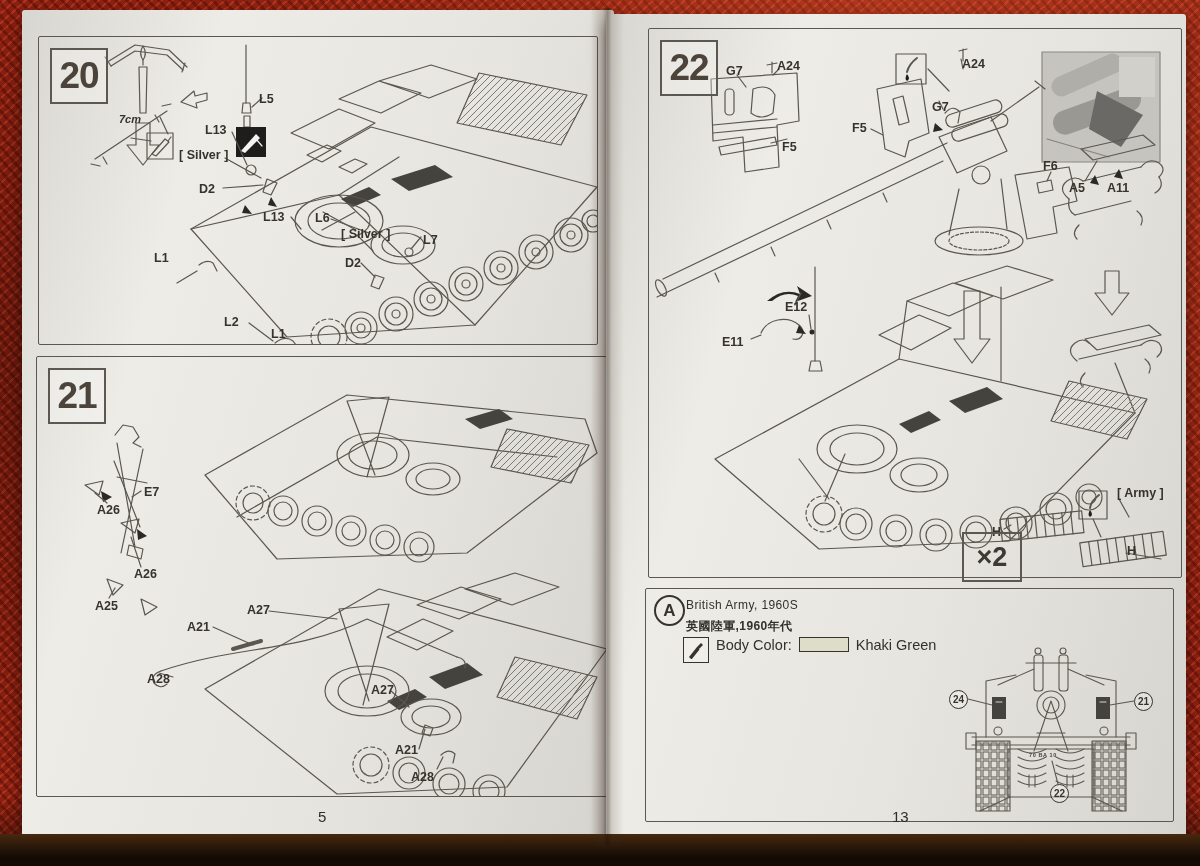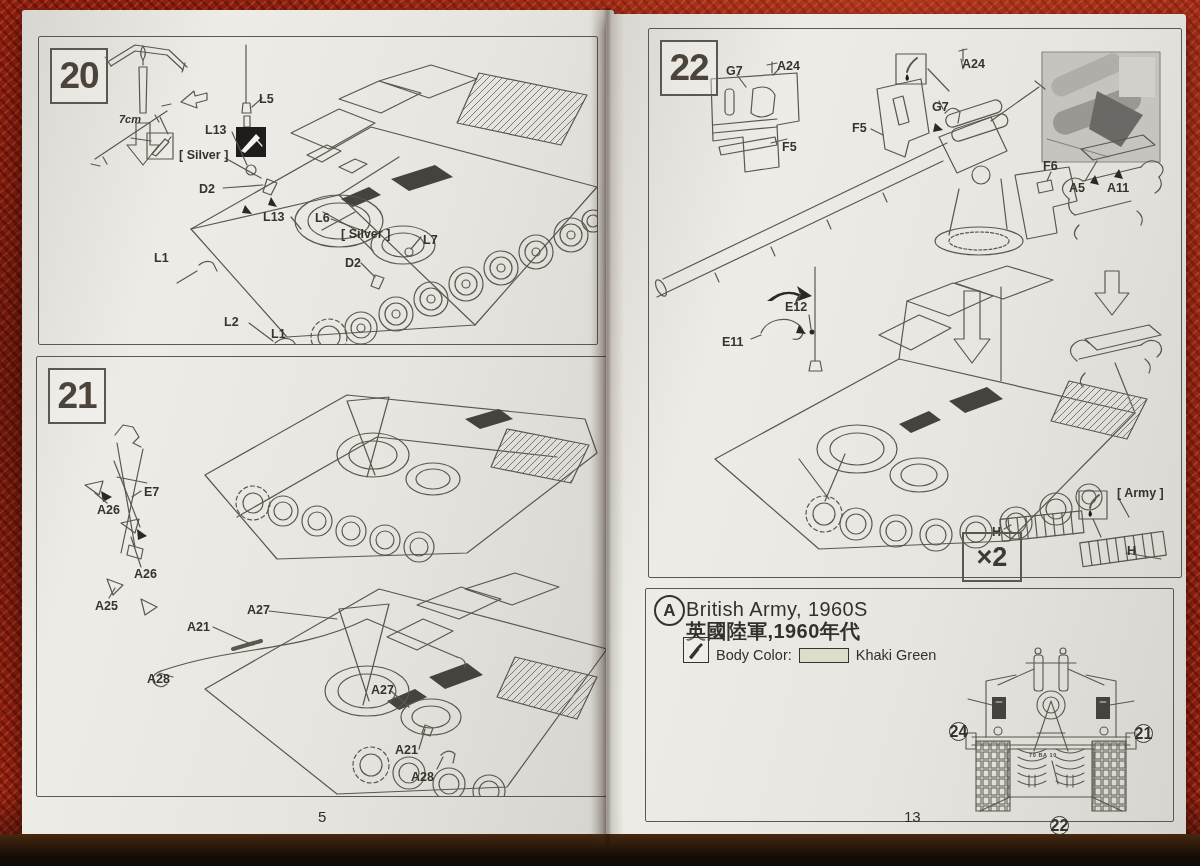--- a/index.html
+++ b/index.html
@@ -24,28 +24,28 @@
     background:linear-gradient(90deg,rgba(60,40,25,0),rgba(60,40,25,.20) 38%,rgba(30,18,9,.40) 52%,rgba(60,40,25,.16) 64%,rgba(60,40,25,0));}
   .stepbox{position:absolute;border:1.4px solid #5a5850;border-radius:2px;}
   .stepnum{position:absolute;left:11px;top:11px;width:54px;height:52px;border:2px solid #5a5850;
     display:flex;align-items:center;justify-content:center;font-weight:bold;font-size:37px;
     color:#4c443a;letter-spacing:-1px;background:rgba(250,249,245,.35);z-index:4;}
   .plbl{position:absolute;font-weight:bold;font-size:12.5px;color:#35332c;white-space:nowrap;z-index:3;}
   .tiny{font-size:11px;font-style:italic;}
   .pagenum{position:absolute;font-size:15px;color:#2f2d28;}
   .draw{position:absolute;left:0;top:0;width:100%;height:100%;}
   .circnum{position:absolute;width:17px;height:17px;border:1.6px solid #35332c;border-radius:50%;
-    display:flex;align-items:center;justify-content:center;font-size:16px;font-weight:bold;
-    color:#35332c;background:rgba(250,249,245,.3);z-index:3;margin-top:32px;}
+    display:flex;align-items:center;justify-content:center;font-size:10px;font-weight:bold;
+    color:#35332c;background:rgba(250,249,245,.3);z-index:3;}
   .x2box{position:absolute;width:56px;height:46px;border:2px solid #5a5850;display:flex;
     align-items:center;justify-content:center;font-size:27px;font-weight:bold;color:#3c3a33;z-index:3;}
   .calA{position:absolute;width:27px;height:27px;border:2px solid #35332c;border-radius:50%;
     display:flex;align-items:center;justify-content:center;font-size:17px;font-weight:bold;color:#35332c;}
-  .notetxt{position:absolute;font-size:20px;color:#33312b;letter-spacing:.4px;}
-  .bcrow{position:absolute;display:flex;align-items:flex-end;gap:7px;font-size:14.5px;color:#33312b;}
+  .notetxt{position:absolute;font-size:12px;color:#33312b;letter-spacing:.4px;}
+  .bcrow{position:absolute;display:flex;align-items:flex-start;gap:7px;font-size:14.5px;color:#33312b;}
   .brushbox{width:24px;height:24px;border:1.5px solid #35332c;display:flex;align-items:center;justify-content:center;background:rgba(250,249,245,.3);}
   .swatch{width:48px;height:13px;border:1.6px solid #35332c;}
   .platetxt{position:absolute;font-size:5.5px;font-weight:bold;color:#44423b;letter-spacing:.6px;z-index:3;}
 </style>
 </head>
 <body>
 
 <div class="scene">
   <div class="floor2"></div>
 
@@ -484,18 +484,18 @@
           <line x1="488" y1="112" x2="464" y2="116"></line>
           <line x1="412" y1="195" x2="406" y2="172"></line>
         </g>
       </svg>
       <span class="circnum" style="left:303px;top:101px">24</span>
       <span class="circnum" style="left:488px;top:103px">21</span>
       <span class="circnum" style="left:404px;top:195px">22</span>
       <span class="platetxt" style="left:383px;top:163px">70 BA 10</span>
     </div>
 
-    <div class="pagenum" style="left:298px;top:794px">13</div>
+    <div class="pagenum" style="left:286px;top:794px">13</div>
   </div>
 
   <div class="fold"></div>
   <div class="floor"></div>
 </div>
 
 </body></html>

